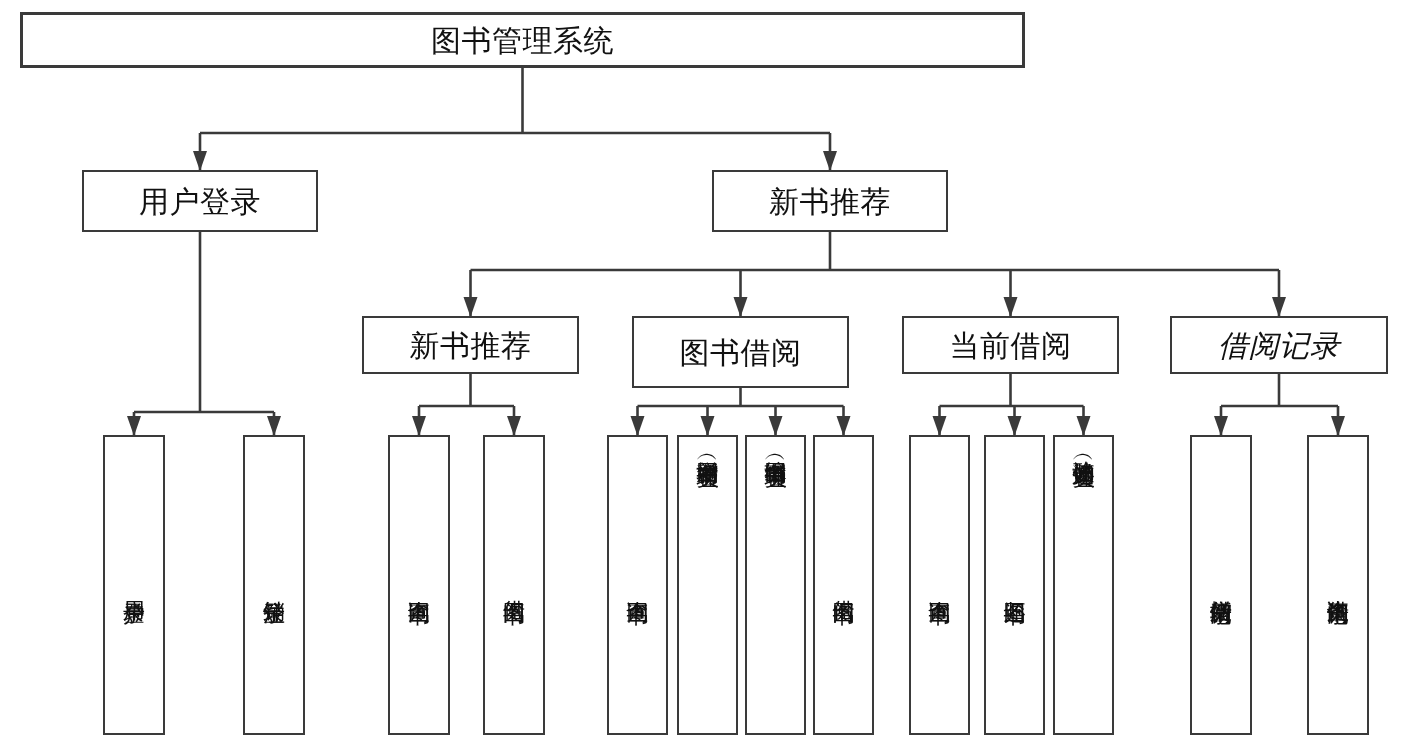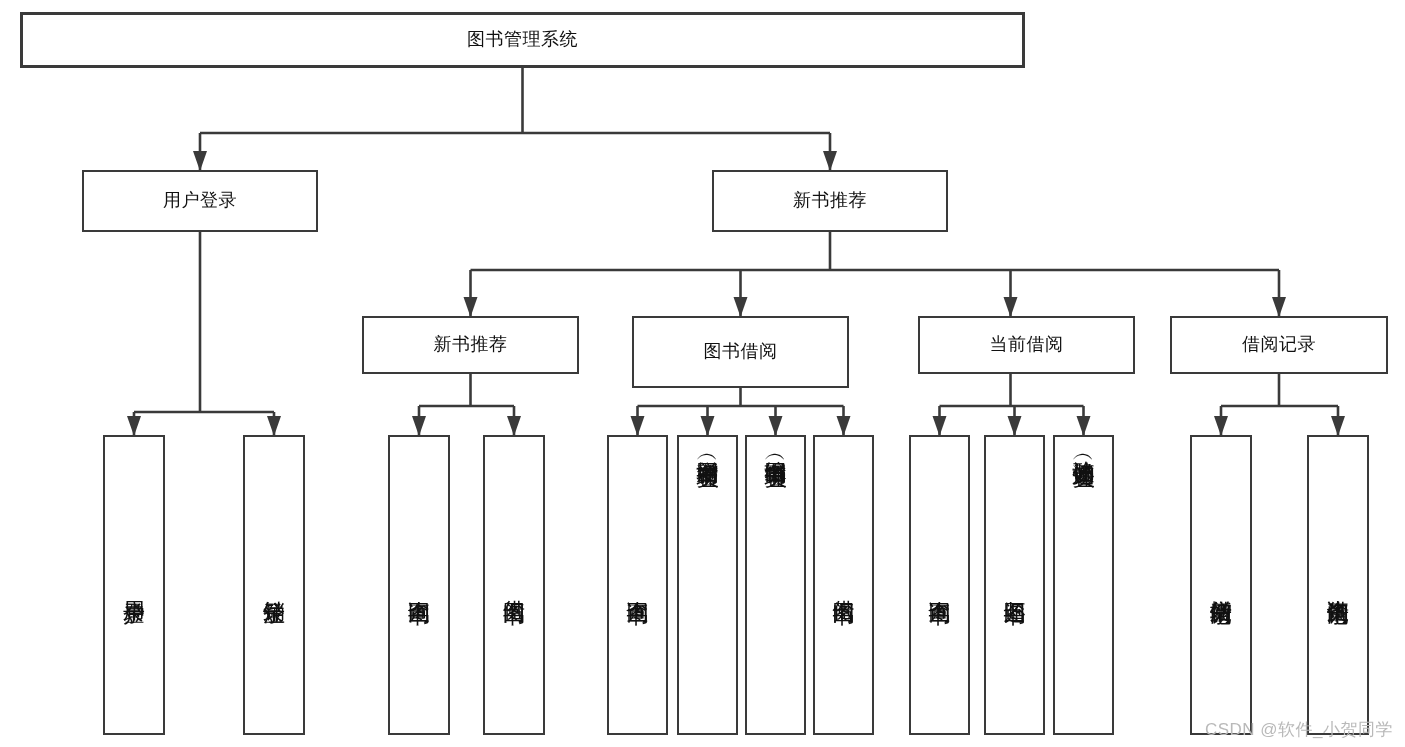--- a/index.html
+++ b/index.html
@@ -24,21 +24,21 @@
     border: 2px solid #3a3a3a;
     display: flex;
     align-items: center;
     justify-content: center;
     color: #000000;
   }
   .node.level-0 {
     border-width: 3px;
   }
   .node-label {
-    font-size: 18px;
+    font-size: 30px;
     line-height: 1.1;
     letter-spacing: 0.5px;
     white-space: nowrap;
     color: #111111;
   }
   .node.leaf {
     align-items: center;
     justify-content: center;
     padding: 6px 0;
   }
@@ -150,24 +150,24 @@
       </div>
       <div class="node level-1" style="left: 712px; top: 170px; width: 236px; height: 62px;">
         <span class="node-label">新书推荐</span>
       </div>
       <div class="node level-2" style="left: 362px; top: 316px; width: 217px; height: 58px;">
         <span class="node-label">新书推荐</span>
       </div>
       <div class="node level-2" style="left: 632px; top: 316px; width: 217px; height: 72px;">
         <span class="node-label">图书借阅</span>
       </div>
-      <div class="node level-2" style="left: 902px; top: 316px; width: 217px; height: 58px; margin-left: 16px;">
+      <div class="node level-2" style="left: 902px; top: 316px; width: 217px; height: 58px;">
         <span class="node-label">当前借阅</span>
       </div>
-      <div class="node level-2" style="left: 1170px; top: 316px; width: 218px; height: 58px;">
+      <div class="node level-2" style="left: 1170px; top: 316px; width: 218px; height: 58px; font-style: italic;">
         <span class="node-label">借阅记录</span>
       </div>
       <div class="node level-3 leaf" style="left: 103px; top: 435px; width: 62px; height: 300px;">
         <span class="node-label">用户登录</span>
       </div>
       <div class="node level-3 leaf" style="left: 243px; top: 435px; width: 62px; height: 300px;">
         <span class="node-label">注销登录</span>
       </div>
       <div class="node level-3 leaf" style="left: 388px; top: 435px; width: 62px; height: 300px;">
         <span class="node-label">查询图书</span>
@@ -196,14 +196,13 @@
       <div class="node level-3 leaf align-top" style="left: 1053px; top: 435px; width: 61px; height: 300px;">
         <span class="node-label">确认归还（管理员）</span>
       </div>
       <div class="node level-3 leaf" style="left: 1190px; top: 435px; width: 62px; height: 300px;">
         <span class="node-label">新增借阅记录</span>
       </div>
       <div class="node level-3 leaf" style="left: 1307px; top: 435px; width: 62px; height: 300px;">
         <span class="node-label">查询借阅记录</span>
       </div>
     </div>
-  <div id="watermark">CSDN @软件_小贺同学</div>
 </div>
 
 </body></html>

